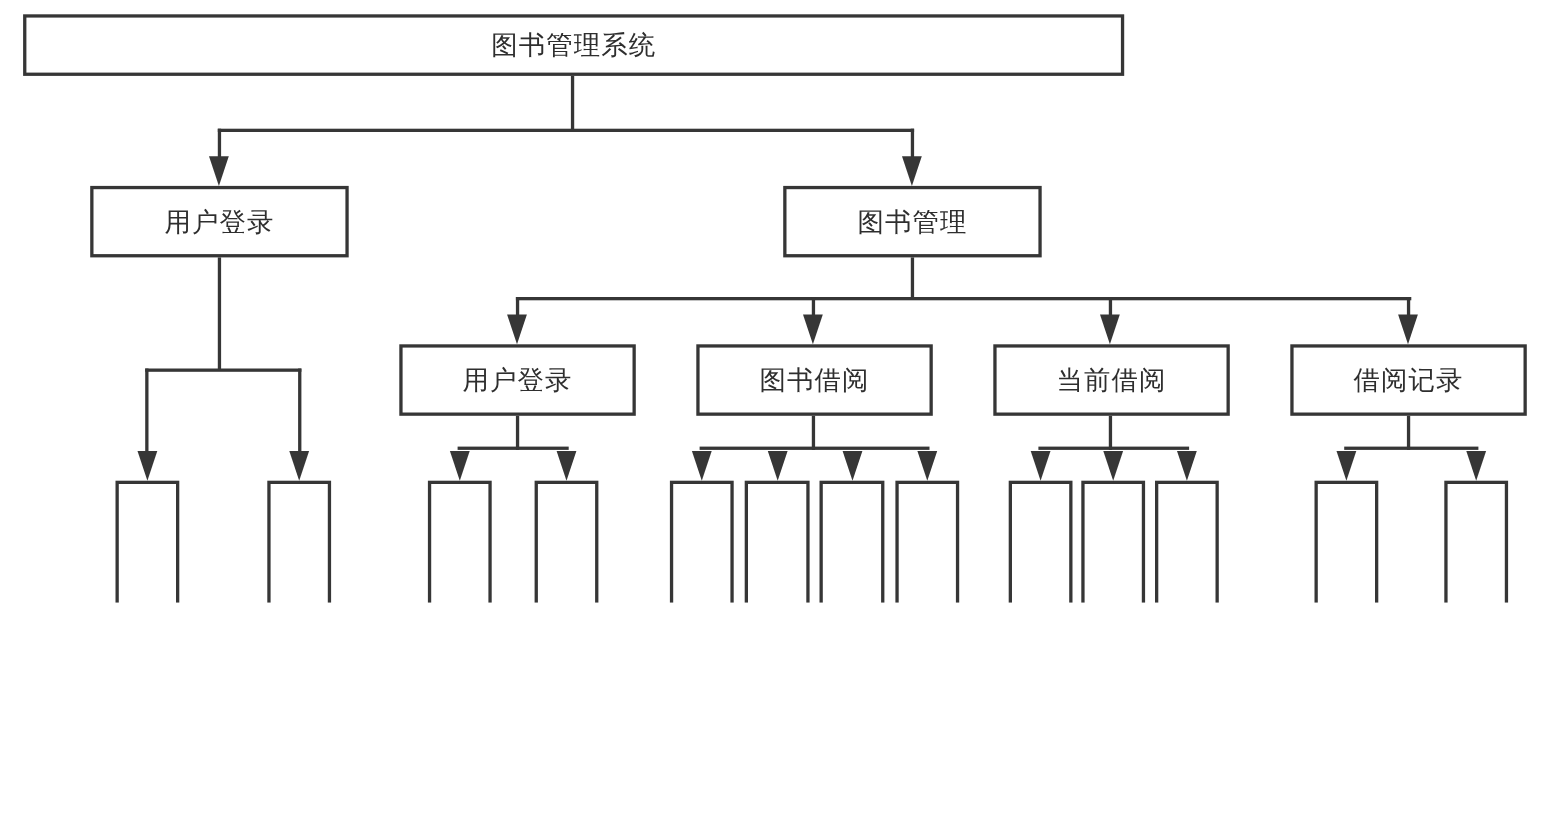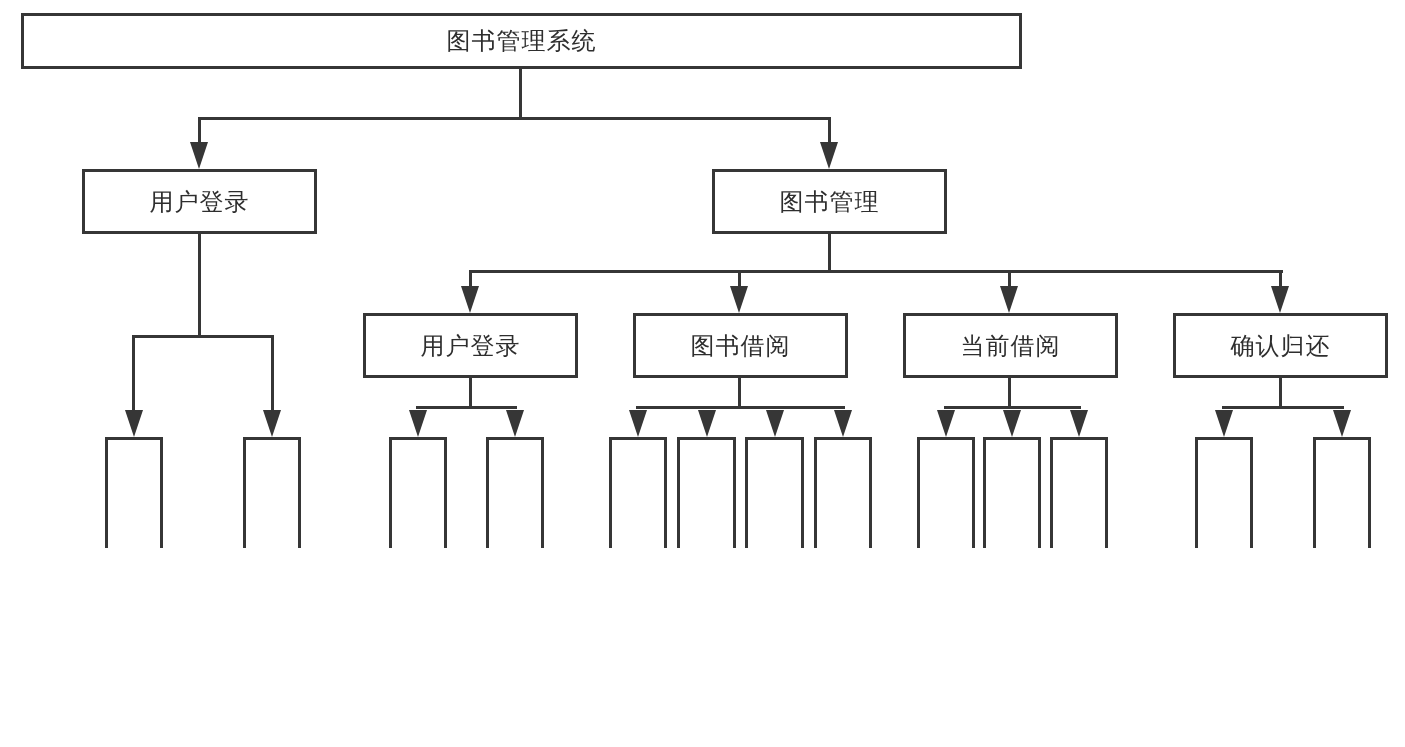--- a/index.html
+++ b/index.html
@@ -72,21 +72,21 @@
   <div class="box h" style="left:363px;top:313px;width:215px;height:65px">
     <span>用户登录</span>
   </div>
   <div class="box h" style="left:903px;top:313px;width:215px;height:65px">
     <span>当前借阅</span>
   </div>
   <div class="box h" style="left:633px;top:313px;width:215px;height:65px">
     <span>图书借阅</span>
   </div>
   <div class="box h" style="left:1173px;top:313px;width:215px;height:65px">
-    <span>确认归还</span>
+    <span>借阅记录</span>
   </div>
 
   <div class="box v" style="left:105px;top:437px;width:58px;height:296px">
     <span class="vt">用户登录</span>
   </div>
   <div class="box v" style="left:243px;top:437px;width:58px;height:296px">
     <span class="vt">注销登录</span>
   </div>
 
   <div class="box v" style="left:389px;top:437px;width:58px;height:296px">

